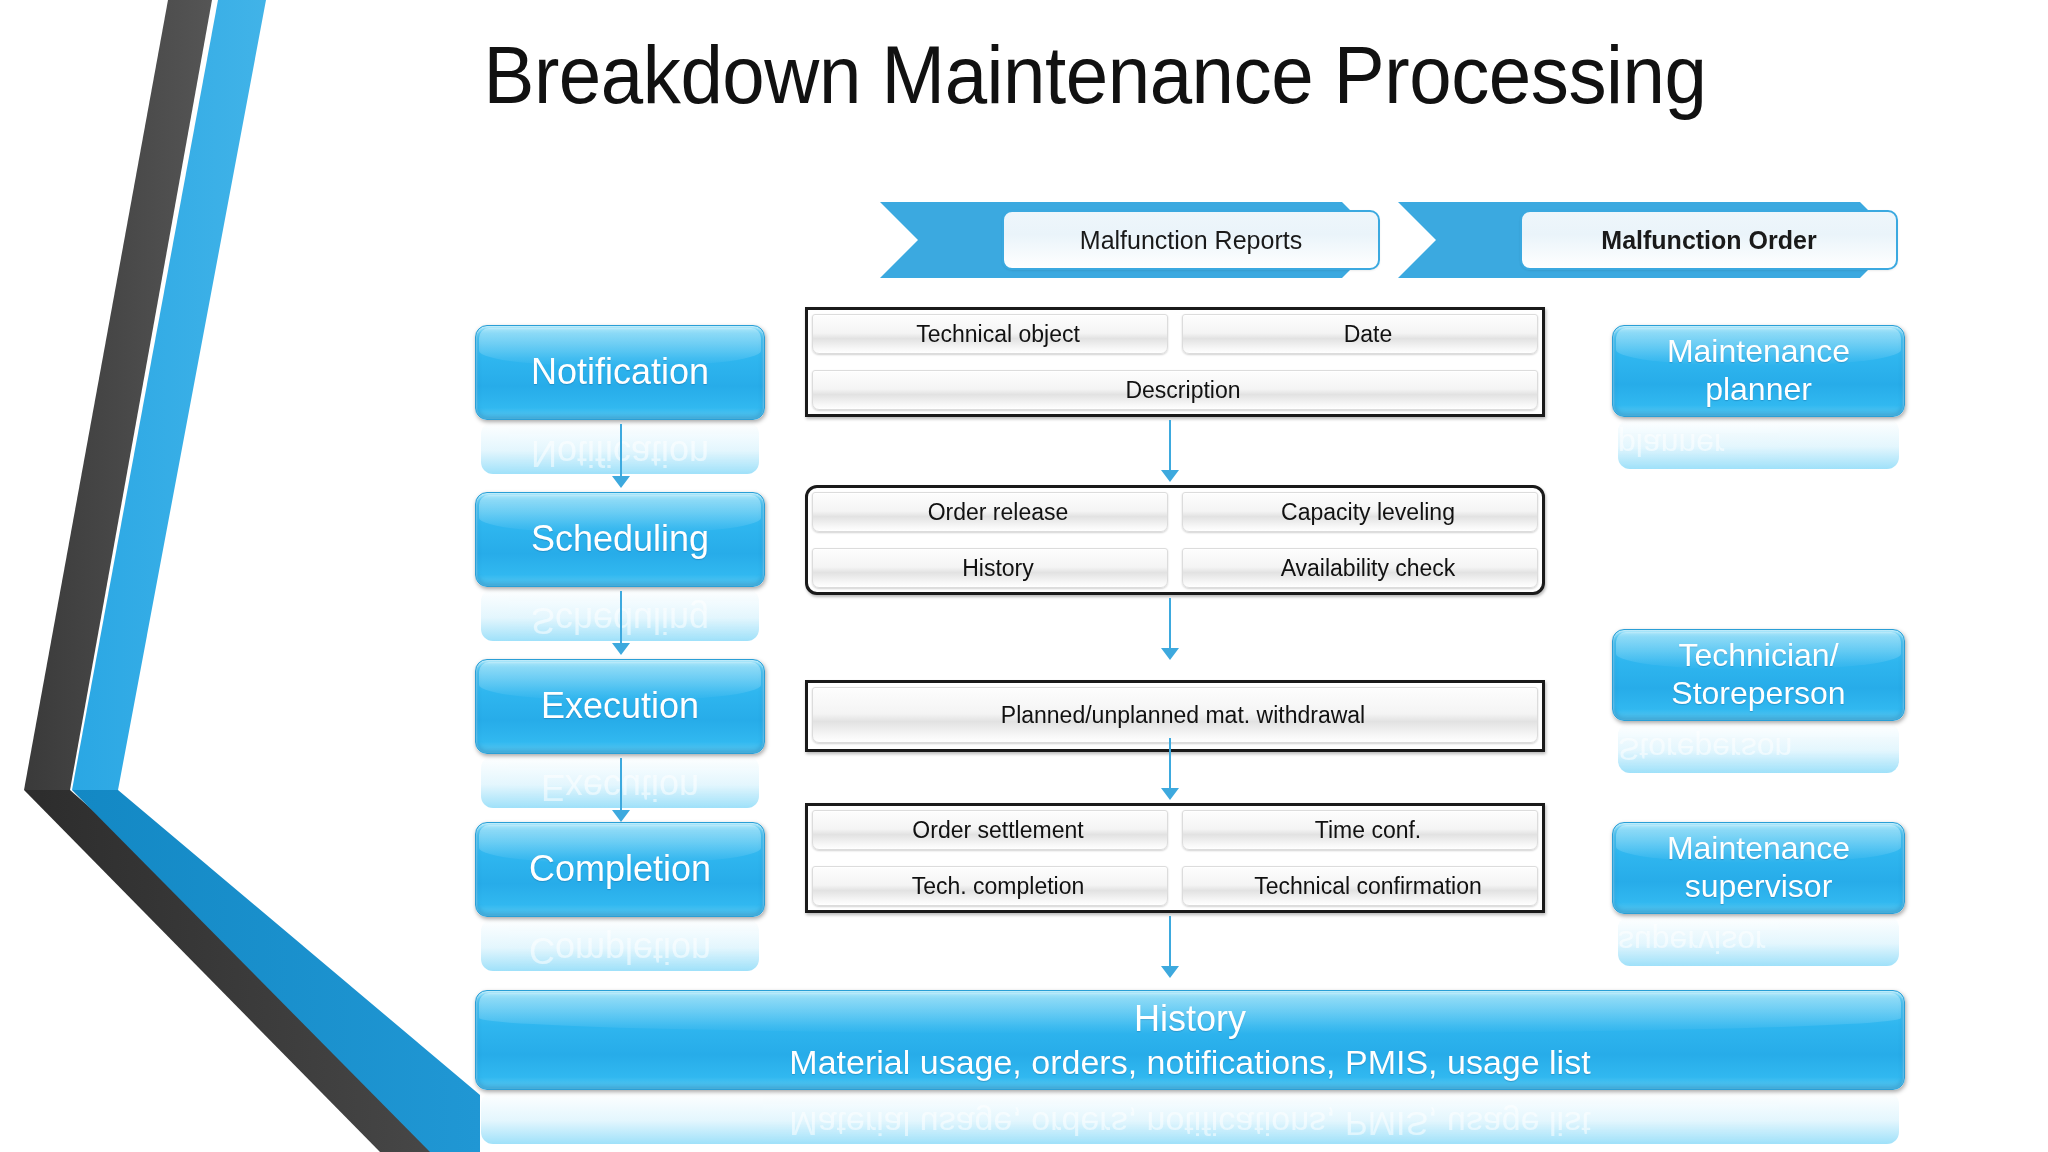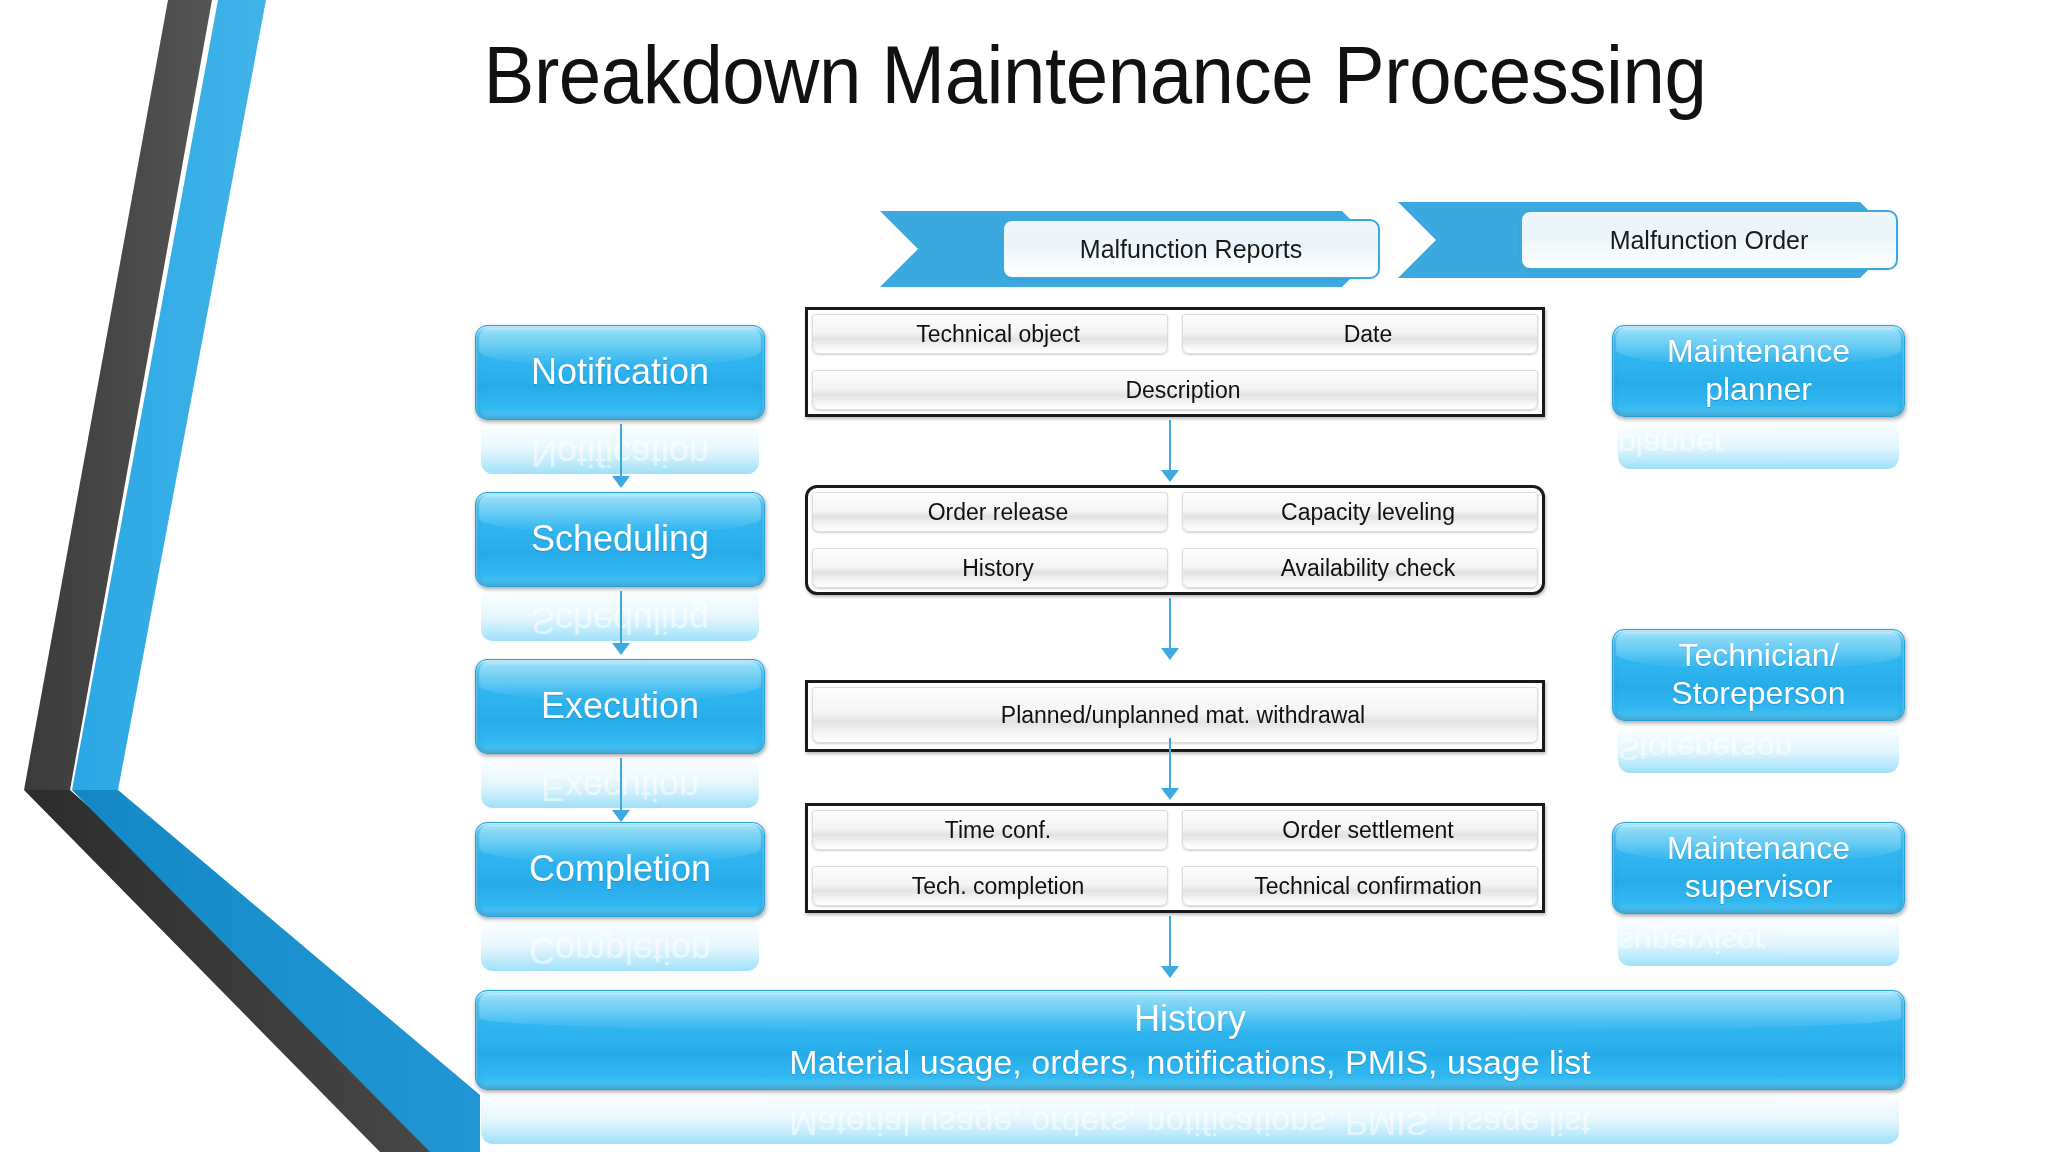--- a/index.html
+++ b/index.html
@@ -150,30 +150,30 @@
 
   <polygon points="24,790 70,790 480,1152 380,1152" fill="url(#gDarkB)"></polygon>
 
   <polygon points="218,0 266,0 118,790 72,790" fill="url(#gBlue)"></polygon>
 
   <polygon points="72,790 118,790 480,1095 480,1152 430,1152" fill="url(#gBlueB)"></polygon>
 </svg>
 
 <div class="slide-title">Breakdown Maintenance Processing</div>
 
-<div class="banner" style="left:880px; top:202px; width:500px;margin-top:9px;">
+<div class="banner" style="left:880px; top:202px; width:500px;">
   <svg class="chev" viewBox="0 0 500 76" preserveAspectRatio="none">
     <polygon points="0,0 462,0 500,38 462,76 0,76 38,38" fill="#3BA9E0"></polygon>
   </svg>
   <div class="plate" style="left:122px; width:378px;">
     <span>Malfunction Reports</span>
   </div>
 </div>
 
-<div class="banner" style="left:1398px; top:202px; width:500px;">
+<div class="banner" style="left:1398px; top:202px; width:500px;font-weight:bold;">
   <svg class="chev" viewBox="0 0 500 76" preserveAspectRatio="none">
     <polygon points="0,0 462,0 500,38 462,76 0,76 38,38" fill="#3BA9E0"></polygon>
   </svg>
   <div class="plate" style="left:122px; width:378px;">
     <span>Malfunction Order</span>
   </div>
 </div>
 
 <div class="bluebtn" style="left:475px; top:325px; width:290px; height:95px; font-size:36px;">
   <span>Notification</span>
@@ -238,22 +238,22 @@
 
 <div class="group" style="left:805px; top:663px; width:740px; height:72px;margin-top:17px;">
   <div class="cell full">Planned/unplanned mat. withdrawal</div>
 </div>
 <div class="arrow" style="left:1160px; top:738px; width:20px; height:62px;">
   <div class="shaft"></div>
   <div class="head"></div>
 </div>
 
 <div class="group" style="left:805px; top:803px; width:740px; height:110px;">
+  <div class="cell">Order settlement</div>
   <div class="cell">Time conf.</div>
-  <div class="cell">Order settlement</div>
   <div class="cell">Tech. completion</div>
   <div class="cell">Technical confirmation</div>
 </div>
 <div class="arrow" style="left:1160px; top:916px; width:20px; height:62px;">
   <div class="shaft"></div>
   <div class="head"></div>
 </div>
 
 <div class="bluebtn" style="left:1612px; top:325px; width:293px; height:92px; font-size:32px; flex-direction:column;">
   <span>Maintenance</span>

